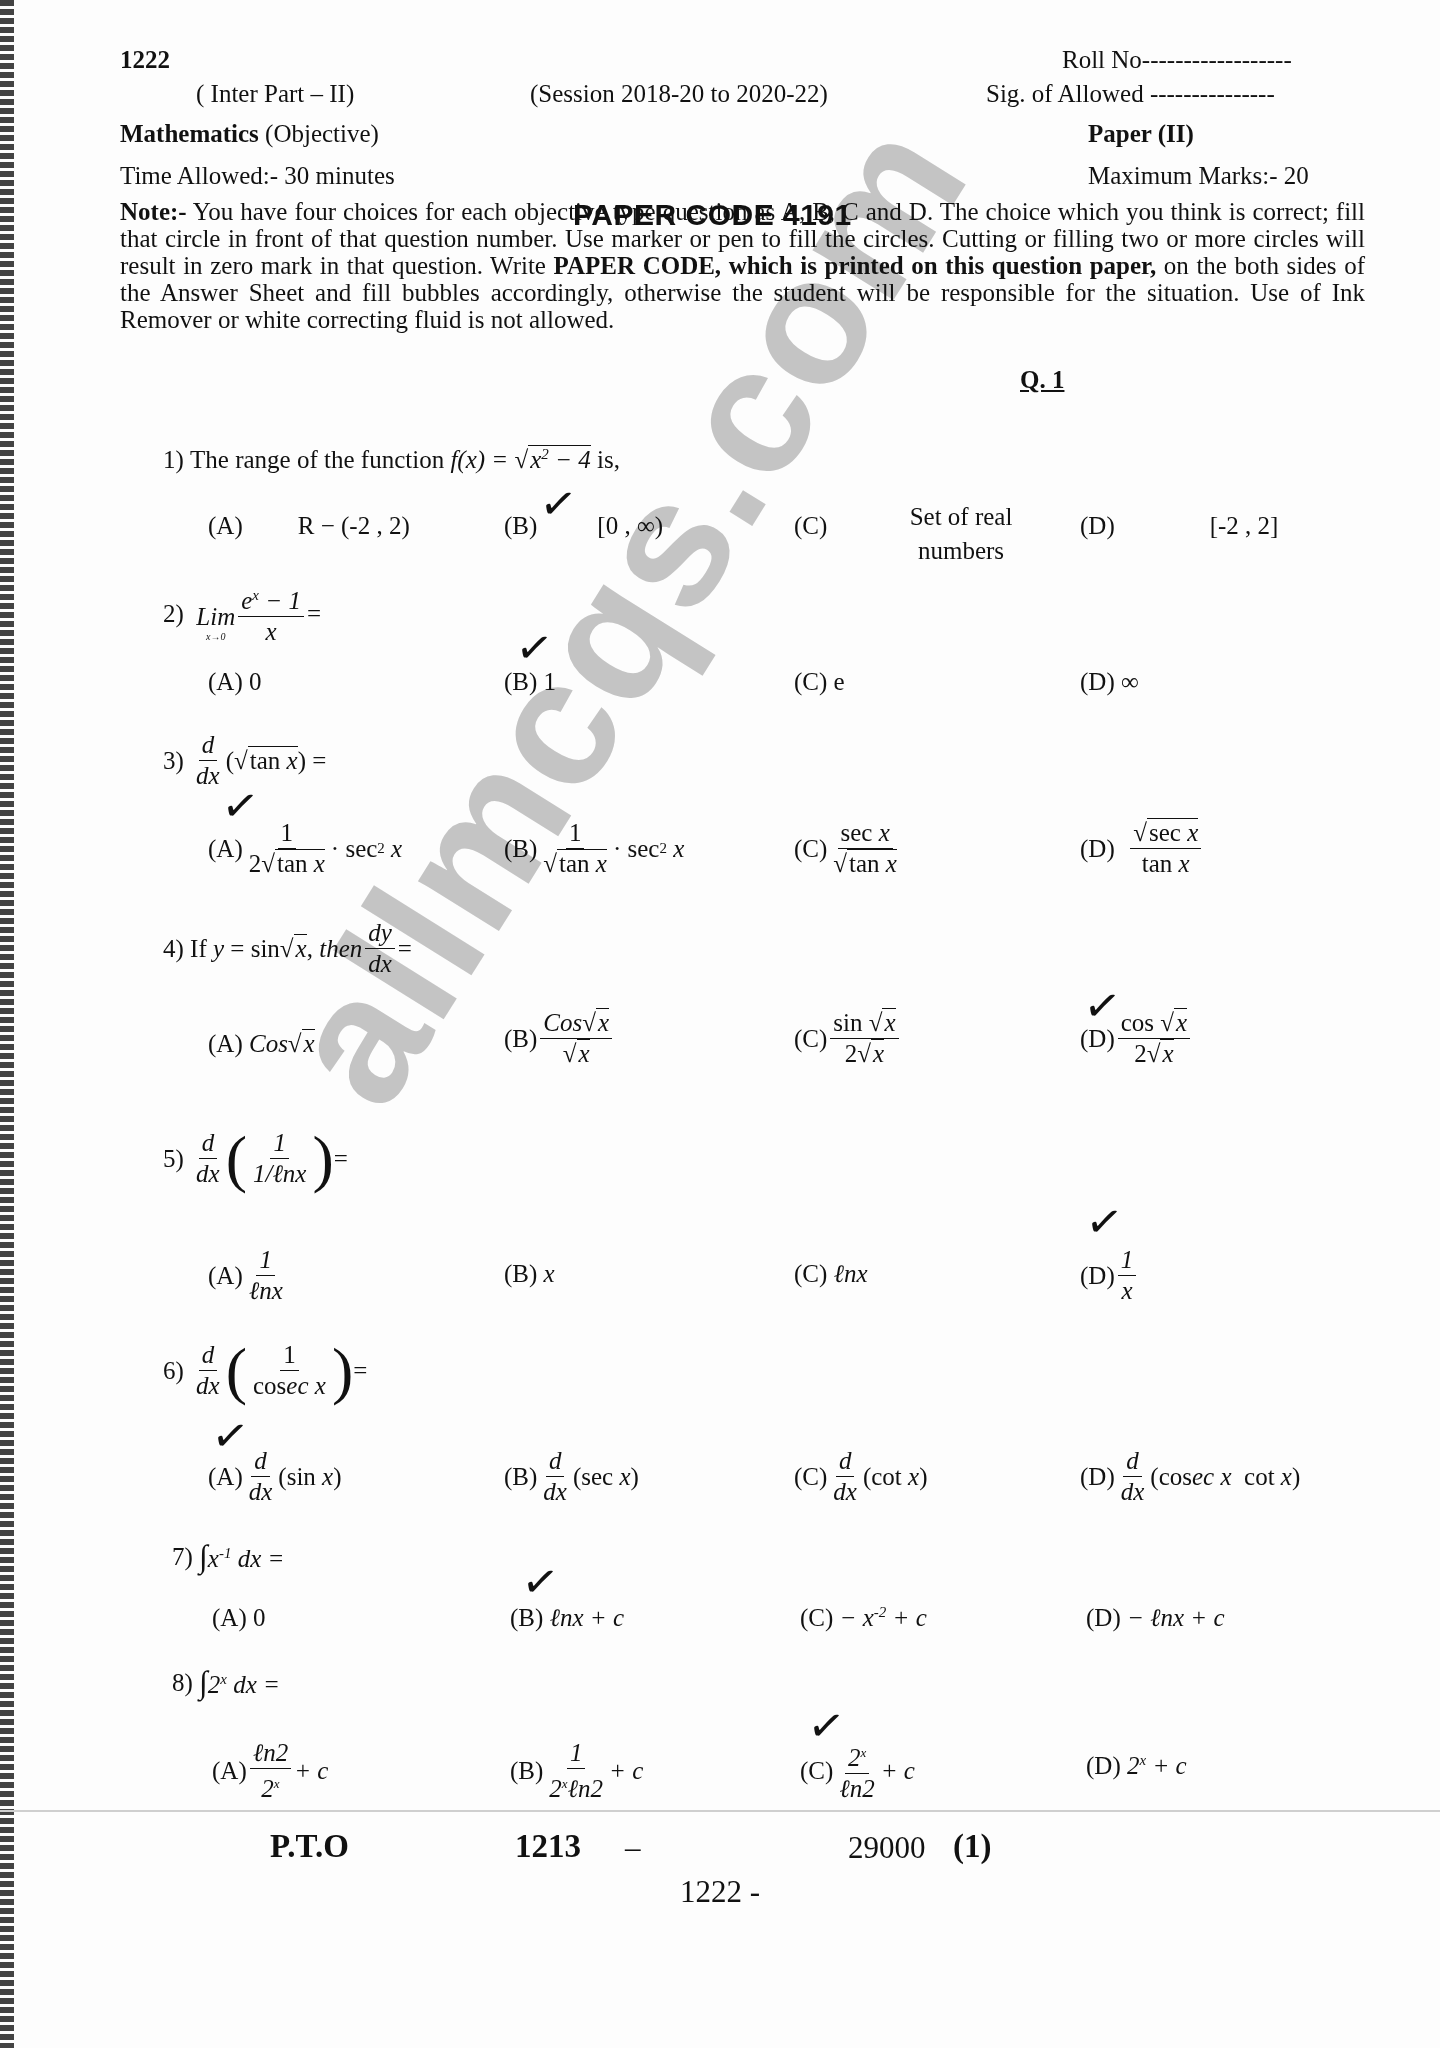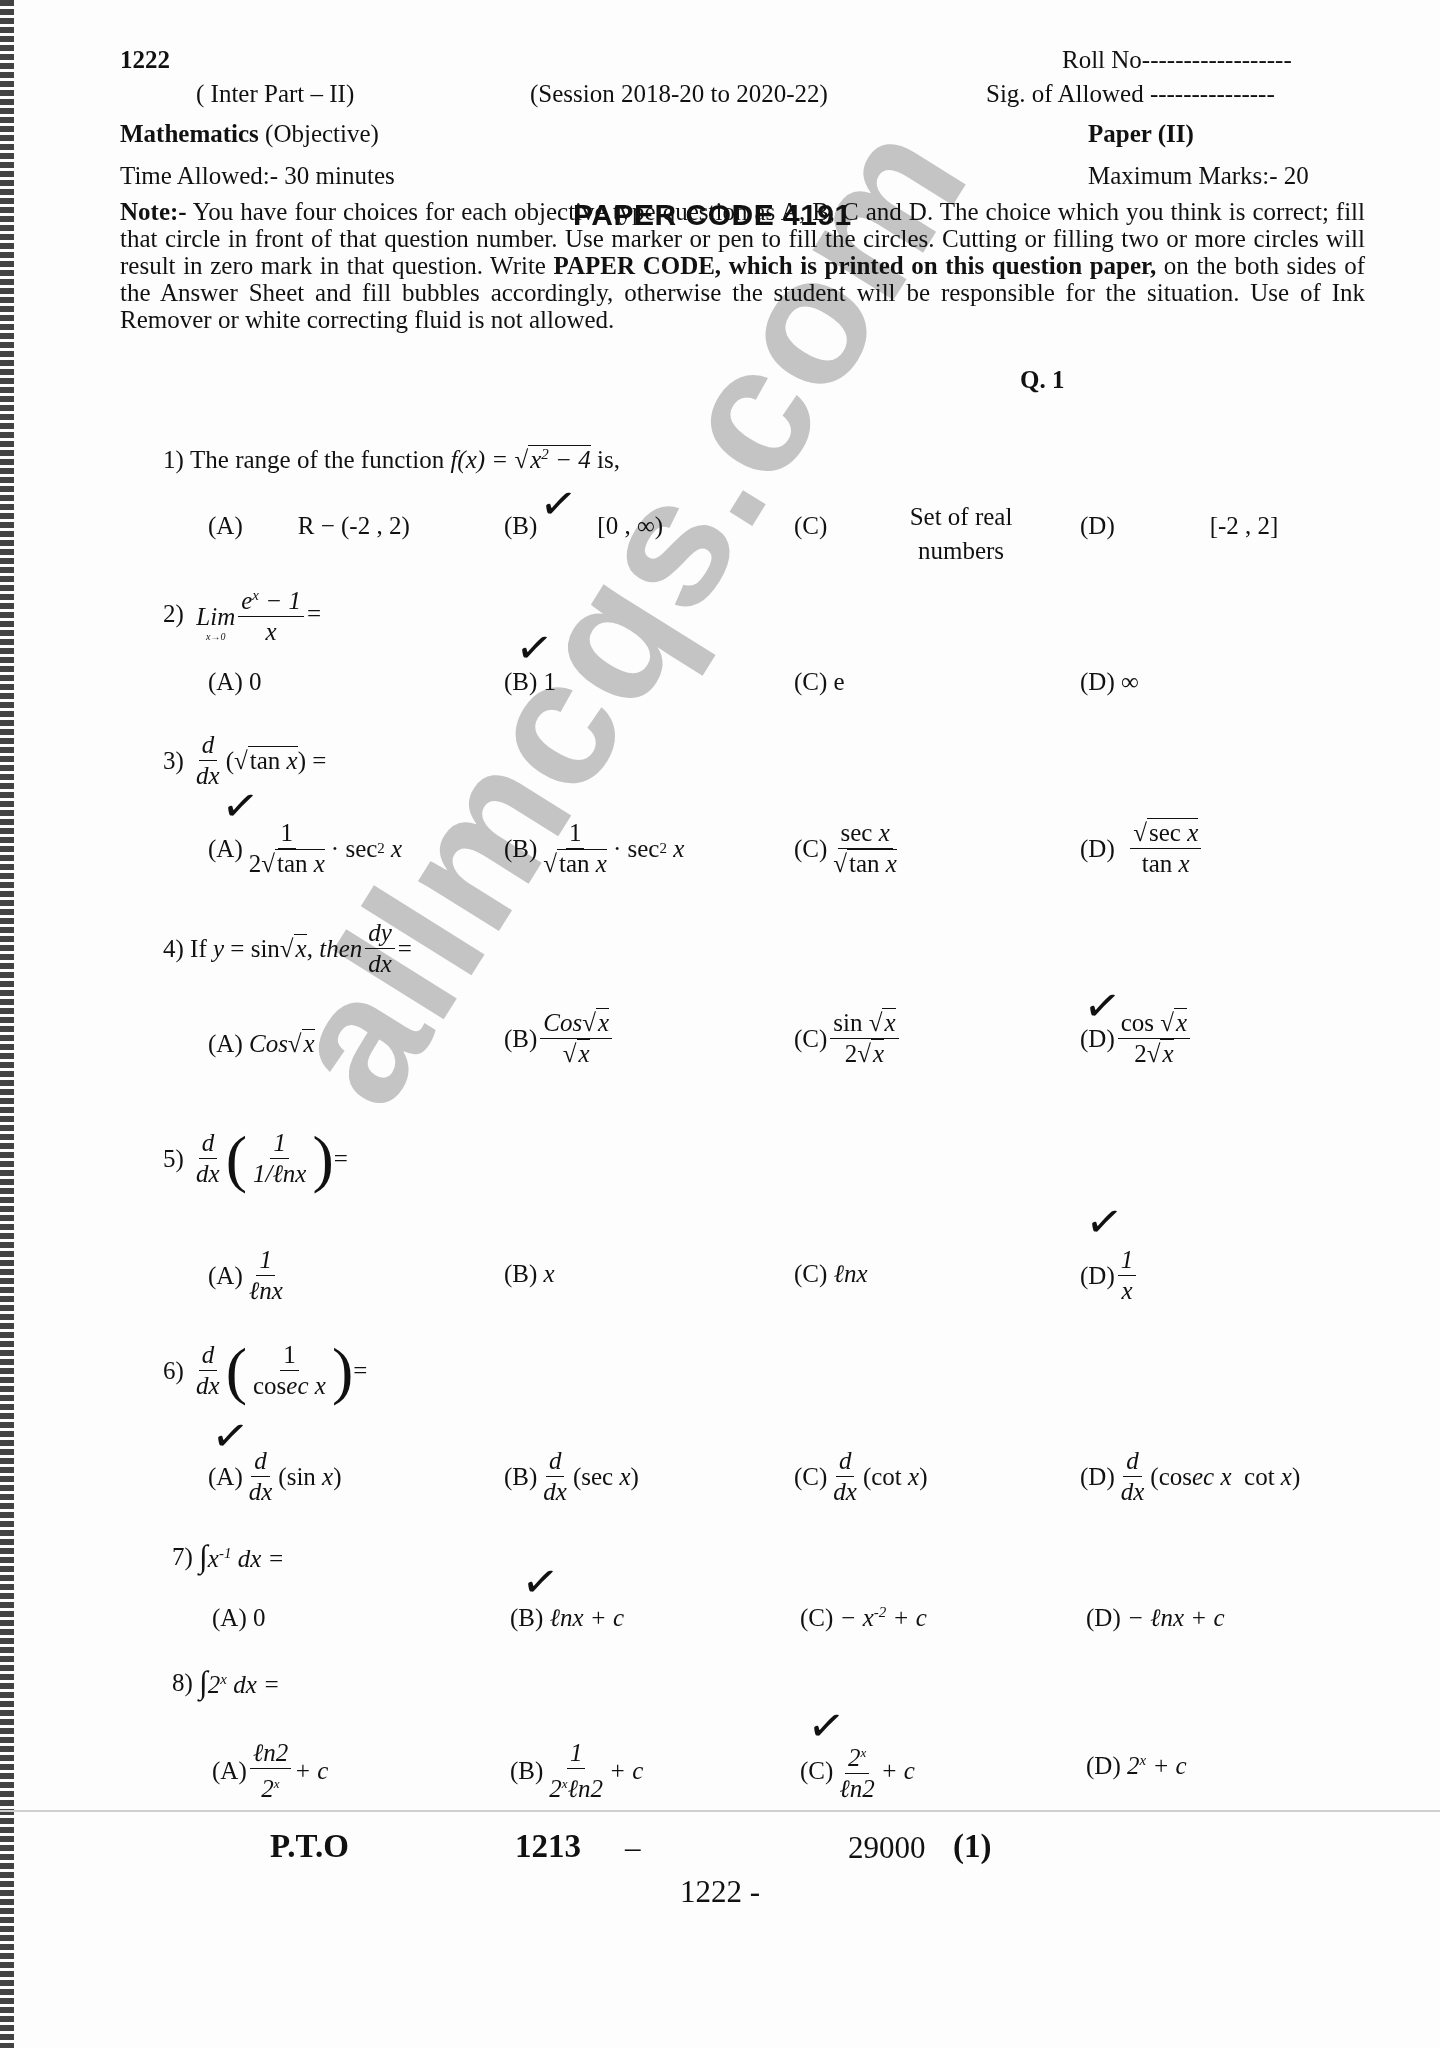--- a/index.html
+++ b/index.html
@@ -58,21 +58,21 @@
     <span>(Objective)</span>
   </div>
   <div class="abs hdr b" style="left:1088px;top:120px;">Paper  (II)</div>
   <div class="abs hdr" style="left:120px;top:162px;">Time Allowed:- 30 minutes</div>
   <div class="abs code" style="left:573px;top:158px;">PAPER CODE 4191</div>
   <div class="abs hdr" style="left:1088px;top:162px;">Maximum Marks:- 20</div>
 
   <div class="note">
     <span class="b">Note:-</span><span> You have four choices for each objective type question as A, B, C and D.  The choice which you think is correct; fill that circle in front of that question number.  Use marker or pen to fill the circles. Cutting or filling two or more circles will result in zero mark in that question. Write </span><span class="b">PAPER CODE, which is printed on this question paper,</span><span> on the both sides of the Answer Sheet and fill bubbles accordingly, otherwise the student will be responsible for the situation. Use of Ink Remover or white correcting fluid is not allowed.</span>
   </div>
-  <div class="abs hdr b" style="left:1020px;top:366px;">Q. 1</div>
+  <div class="abs hdr b" style="left:1020px;top:366px;text-decoration:underline;">Q. 1</div>
 
   <div class="cell" style="left:163px;top:446px;">
     <span>1)</span>&nbsp;
     <span>The range of the function</span>&nbsp;
     <span class="math"><i>f</i>(<i>x</i>) = √<span class="sqrt"><i>x</i><sup style="font-size:15px">2</sup> − 4</span></span>&nbsp;
     <span>is,</span>
   </div>
   <div class="cell" style="left:208px;top:512px;">
       <span>(A)</span>
       <span style="margin-left:55px">R − (-2 , 2)</span>

